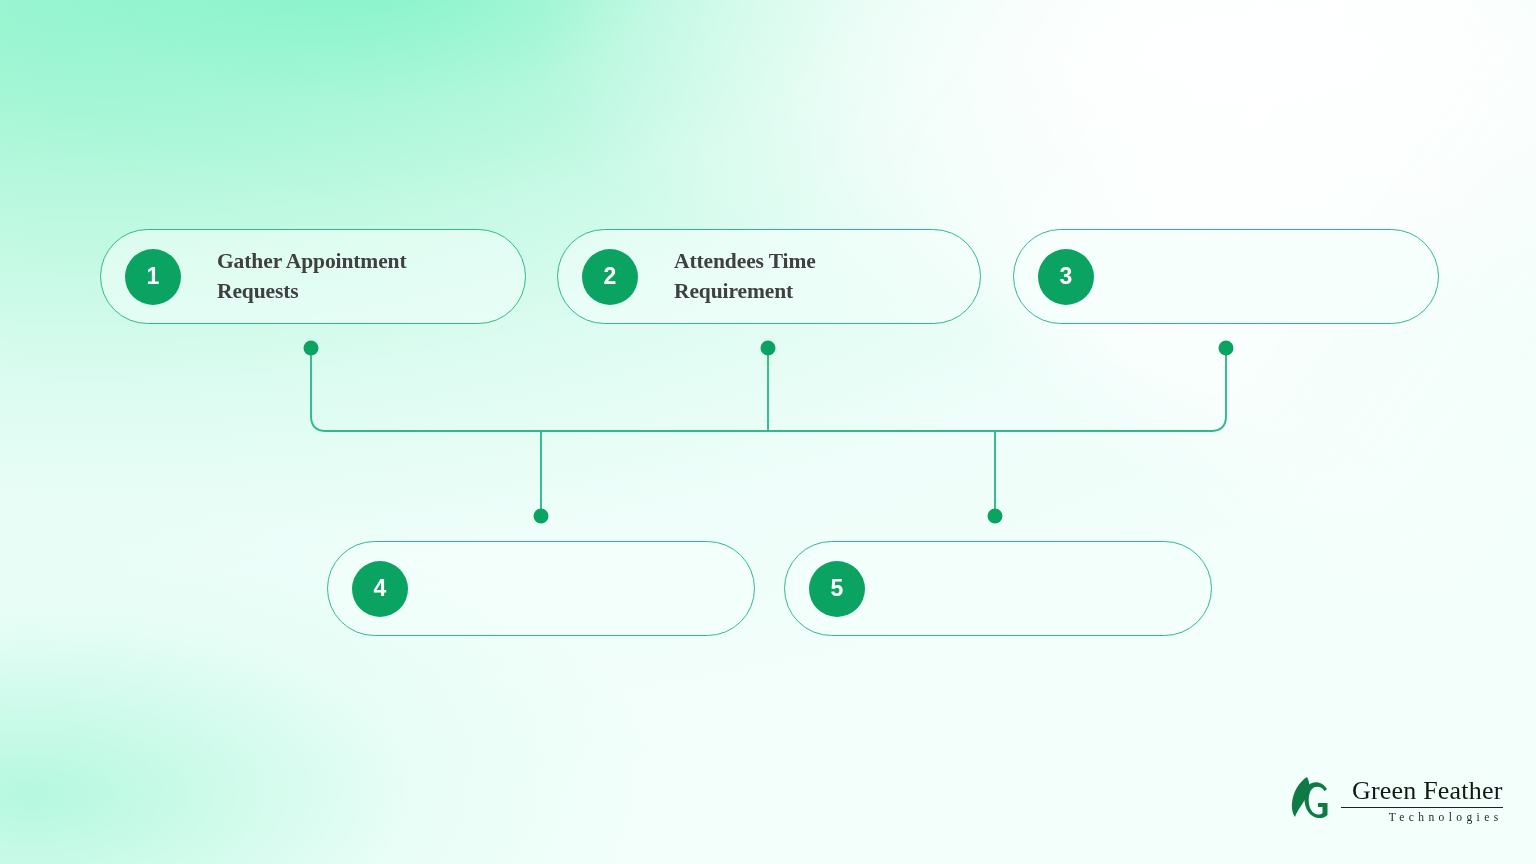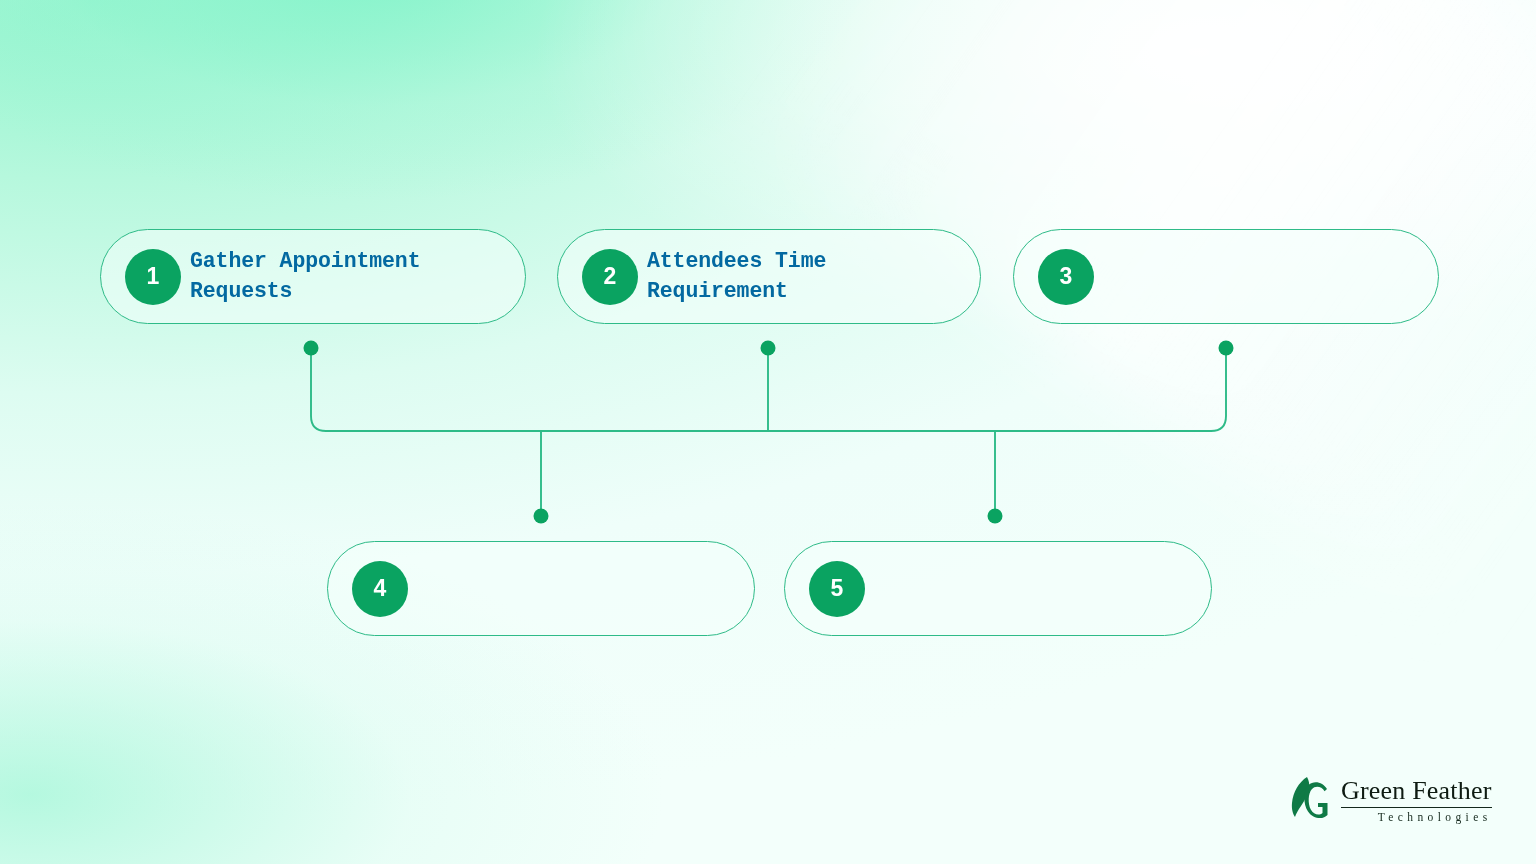--- a/index.html
+++ b/index.html
@@ -79,28 +79,28 @@
     color: #ffffff;
     display: flex;
     align-items: center;
     justify-content: center;
     font-size: 23px;
     font-weight: 700;
     letter-spacing: 0.2px;
     font-family: "Liberation Sans", sans-serif;
   }
   .card-label {
-    margin-left: 9px;
-    color: #0369a1;
+    margin-left: 36px;
+    color: #404040;
     font-weight: 700;
     font-size: 21.5px;
     line-height: 1.38;
     letter-spacing: -0.1px;
     white-space: pre-line;
-    font-family: Liberation Mono, monospace;
+    font-family: Liberation Serif, serif;
   }
 
   
   #card-1 { left: 100px; top: 229px; width: 426px; height: 95px; }
   #card-2 { left: 557px; top: 229px; width: 424px; height: 95px; }
   #card-3 { left: 1013px; top: 229px; width: 426px; height: 95px; }
   #card-4 { left: 327px; top: 541px; width: 428px; height: 95px; }
   #card-5 { left: 784px; top: 541px; width: 428px; height: 95px; }
 
   
@@ -122,20 +122,21 @@
     display: flex;
     flex-direction: column;
     line-height: 1;
   }
   #logo-name {
     font-family: "Liberation Serif", serif;
     font-size: 26px;
     color: #0e1b12;
     letter-spacing: 0.2px;
     padding-bottom: 3px;
+    margin-left: 11px;
   }
   #logo-rule {
     height: 1.4px;
     background: #14281c;
     width: 100%;
     margin-bottom: 4px;
   }
   #logo-sub {
     font-family: "Liberation Serif", serif;
     font-size: 11.5px;

